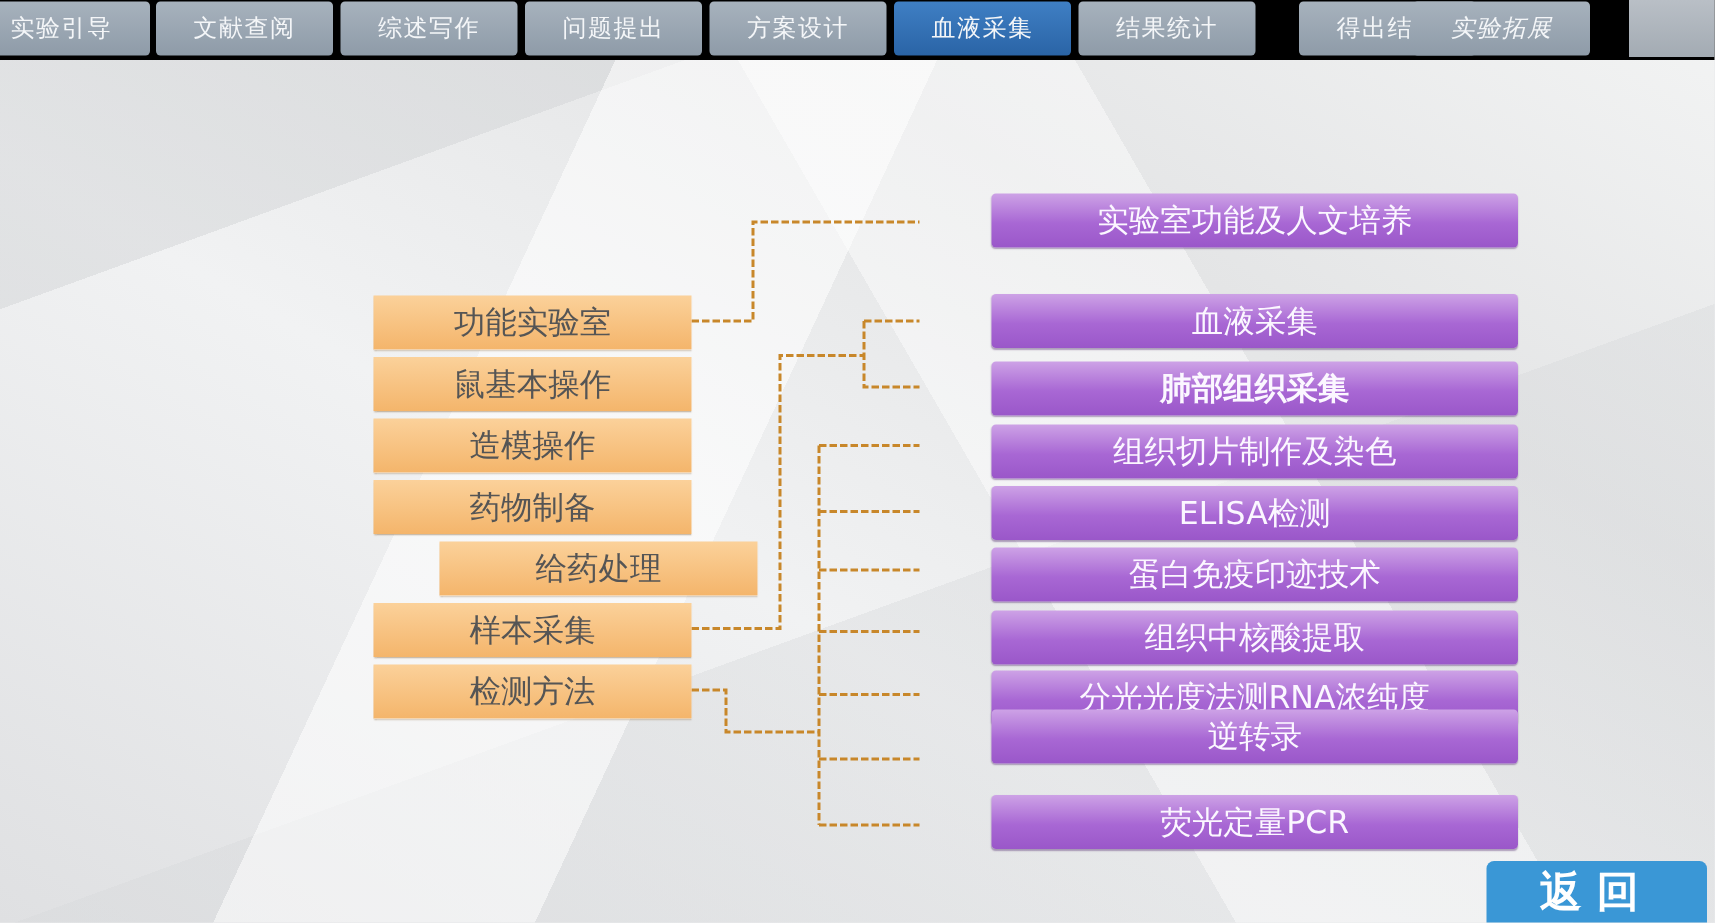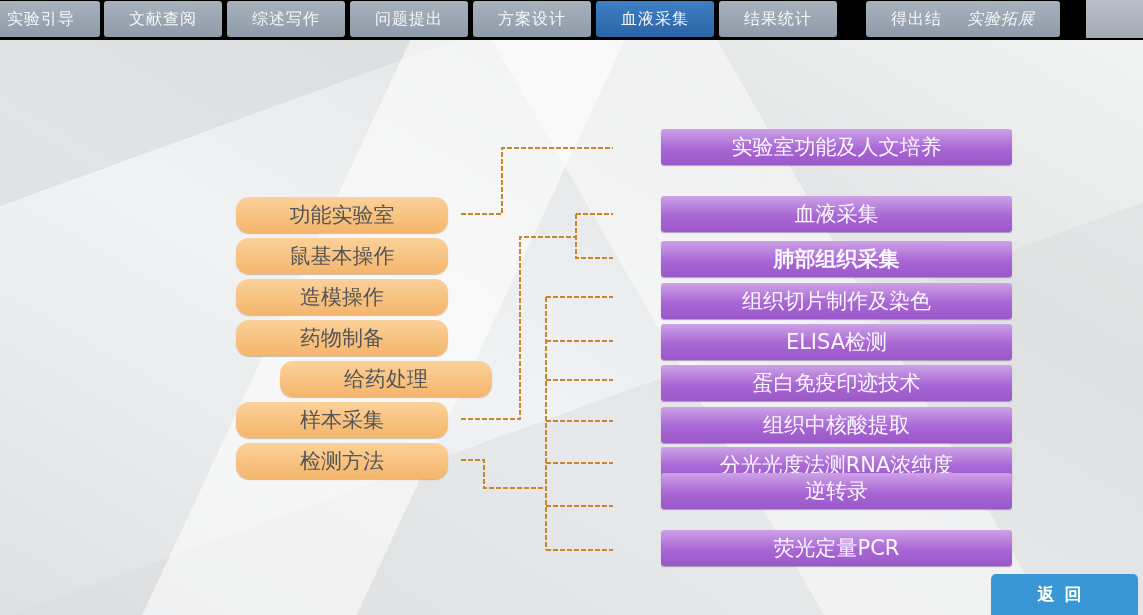--- a/index.html
+++ b/index.html
@@ -27,38 +27,38 @@
   .tab {
     position:absolute; top:1px; height:36px; width:118px;
     background:linear-gradient(#a7b2bd 0%, #8e9ba8 100%);
     border-radius:3px;
     color:#f4f6f8; font-size:16px; letter-spacing:1px;
     display:flex; align-items:center; justify-content:center;
     box-sizing:border-box; cursor:pointer;
   }
   .tab.active { background:linear-gradient(#3f7fc4 0%, #2a64a6 100%); }
   .box-o {
-    position:absolute; left:236px; width:212px; height:36px;
+    position:absolute; left:249px; width:212px; height:36px;
     background:linear-gradient(#fbd19a 0%, #f4b56b 100%);
-    border-radius:13px; box-shadow:0 1px 1px rgba(120,80,30,0.35);
+    border-radius:0; box-shadow:0 1px 1px rgba(120,80,30,0.35);
     color:#555; font-size:21px;
     display:flex; align-items:center; justify-content:center; cursor:pointer;
   }
   .box-p {
     position:absolute; left:613px; width:351px; height:36px;
     background:linear-gradient(#cda2e6 0%, #a867d4 55%, #9a57c9 100%);
     border-radius:3px; box-shadow:0 1px 1px rgba(70,30,100,0.4);
     color:#fbf7ff; font-size:21px;
     display:flex; align-items:center; justify-content:center; cursor:pointer;margin-left:48px;
   }
   svg.lines { position:absolute; left:0; top:0; }
   .back {
     position:absolute; left:991px; top:574px; width:147px; height:41px;
     background:#3a97d6; border-radius:5px 5px 0 0;
-    color:#fff; font-size:17px; font-weight:bold; letter-spacing:10px;
+    color:#fff; font-size:28px; font-weight:bold; letter-spacing:10px;
     display:flex; align-items:center; justify-content:center; cursor:pointer;
   }
 </style>
 </head>
 <body>
 
 <div class="bg"></div>
 
 <div class="nav">
   <div class="tab" style="left:-18px;">实验引导</div>

